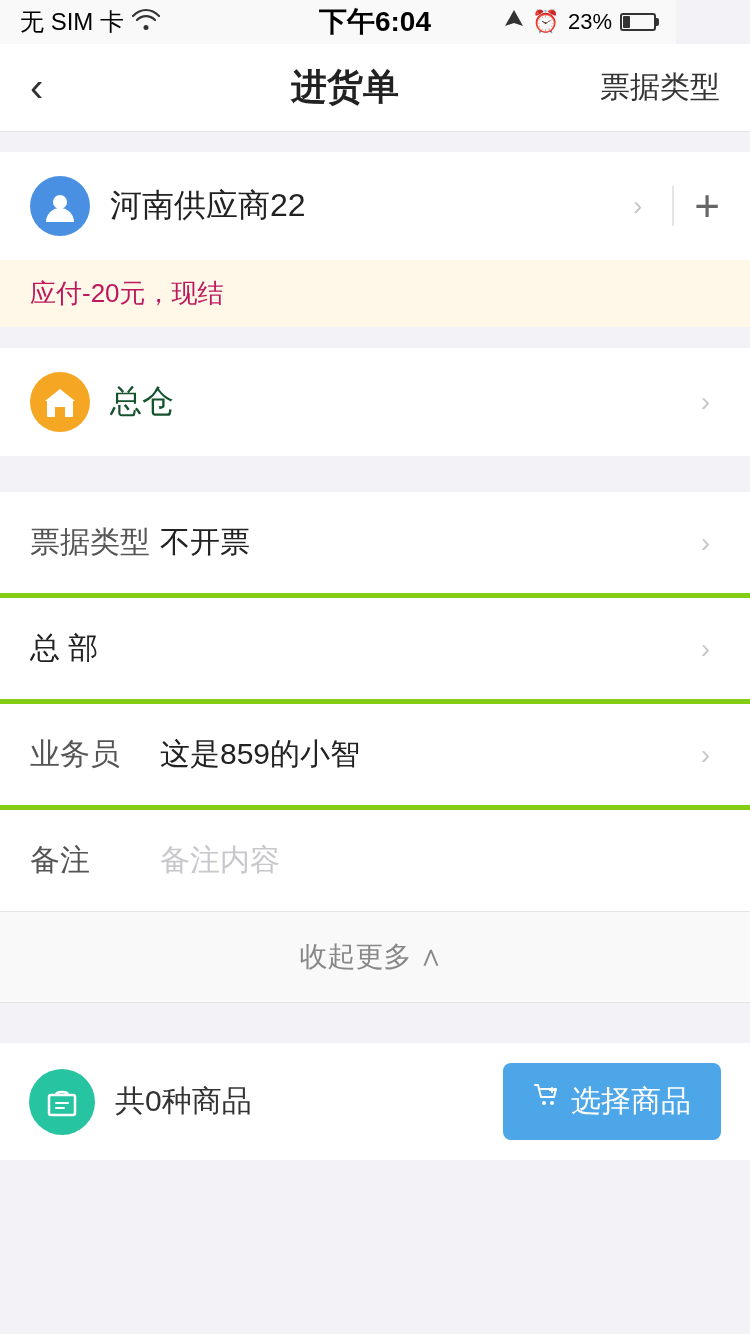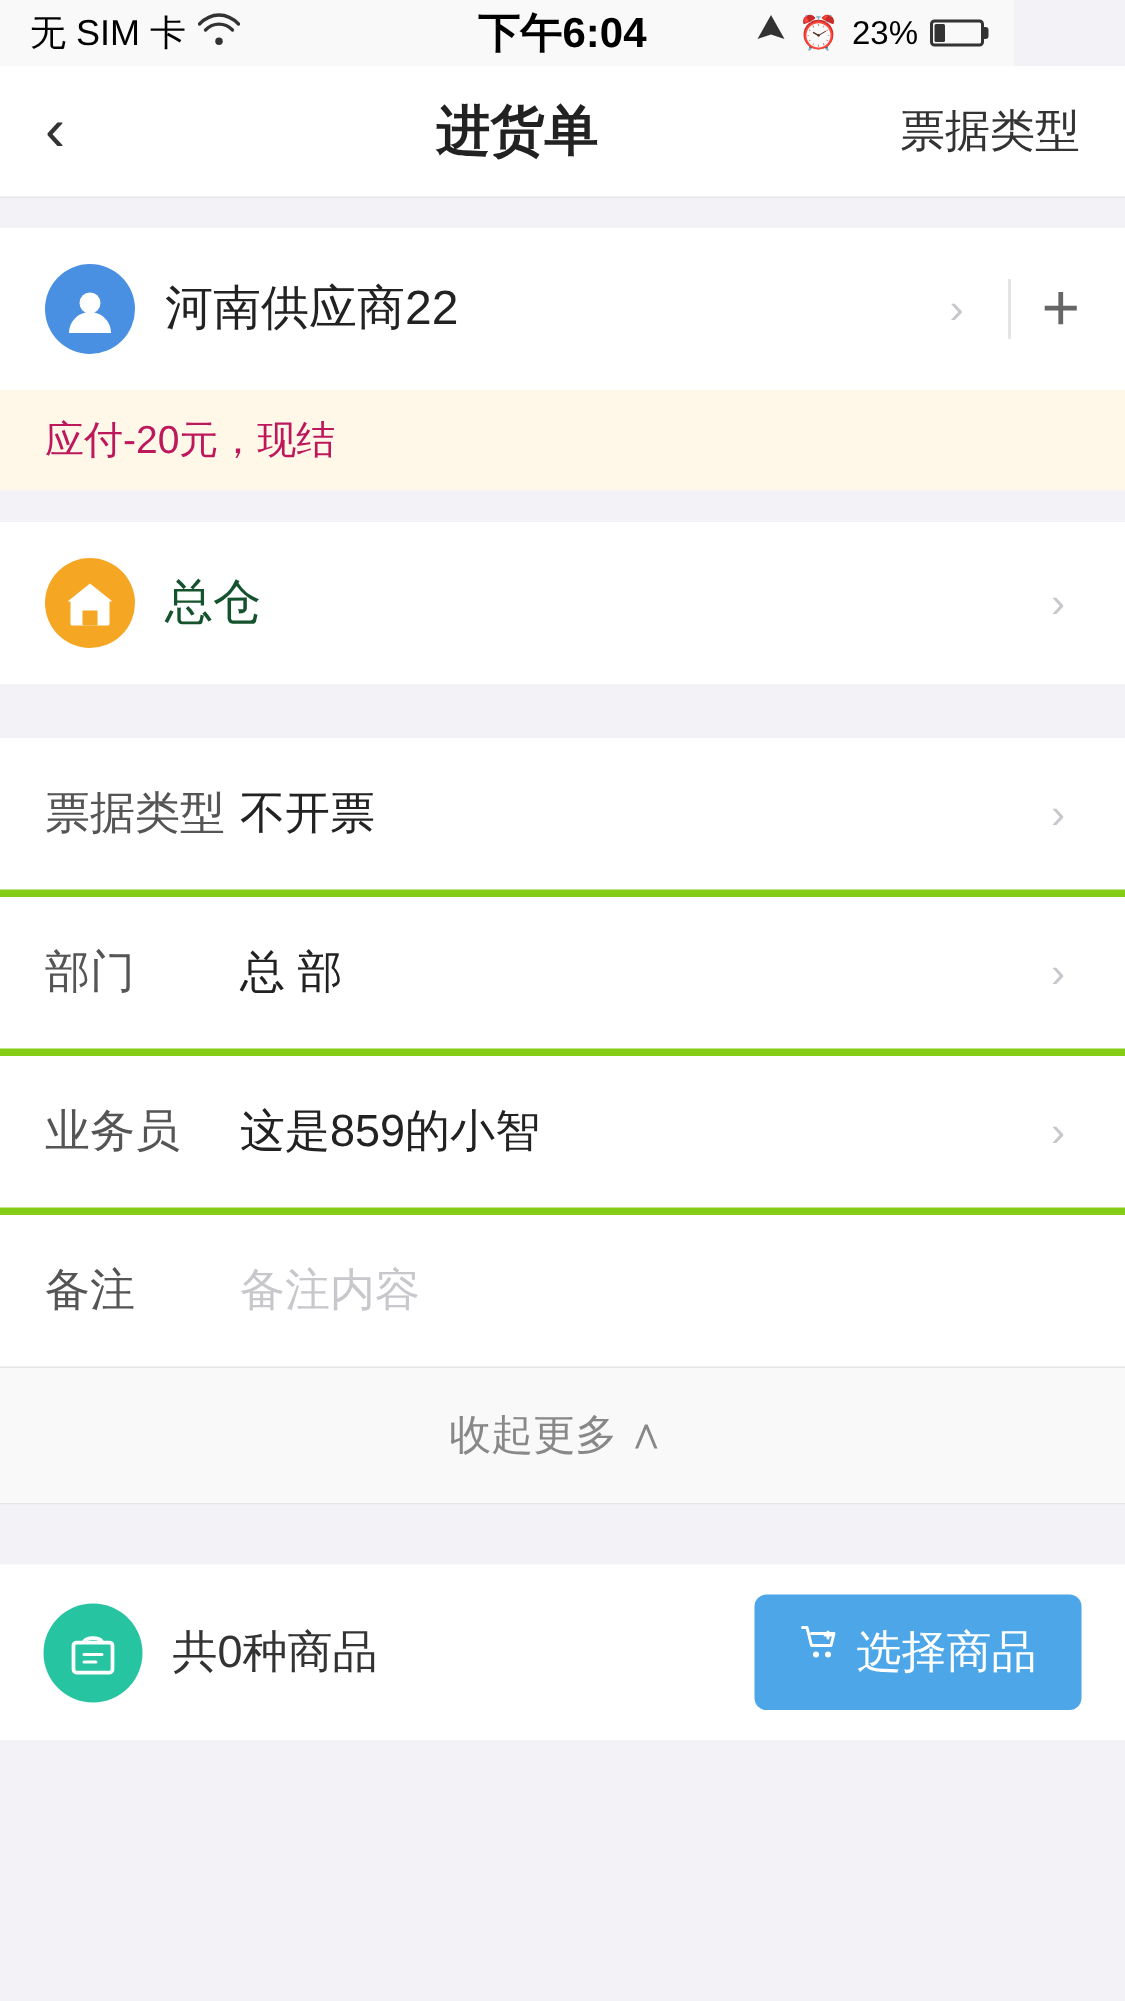--- a/index.html
+++ b/index.html
@@ -360,21 +360,20 @@
 
 <div class="form-section">
 
   <div class="form-row">
     <span class="form-label">票据类型</span>
     <span class="form-value">不开票</span>
     <span class="row-chevron">›</span>
   </div>
 
   <div class="form-row">
-    <span class="form-label">部门</span>
     <span class="form-value">总 部</span>
     <span class="row-chevron">›</span>
   </div>
 
   <div class="form-row">
     <span class="form-label">业务员</span>
     <span class="form-value">这是859的小智</span>
     <span class="row-chevron">›</span>
   </div>
 

